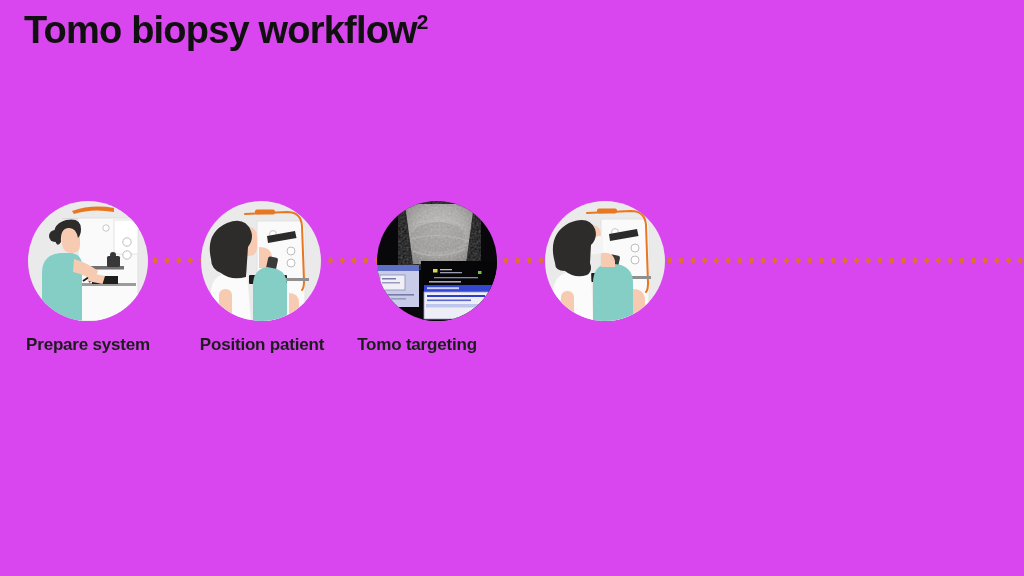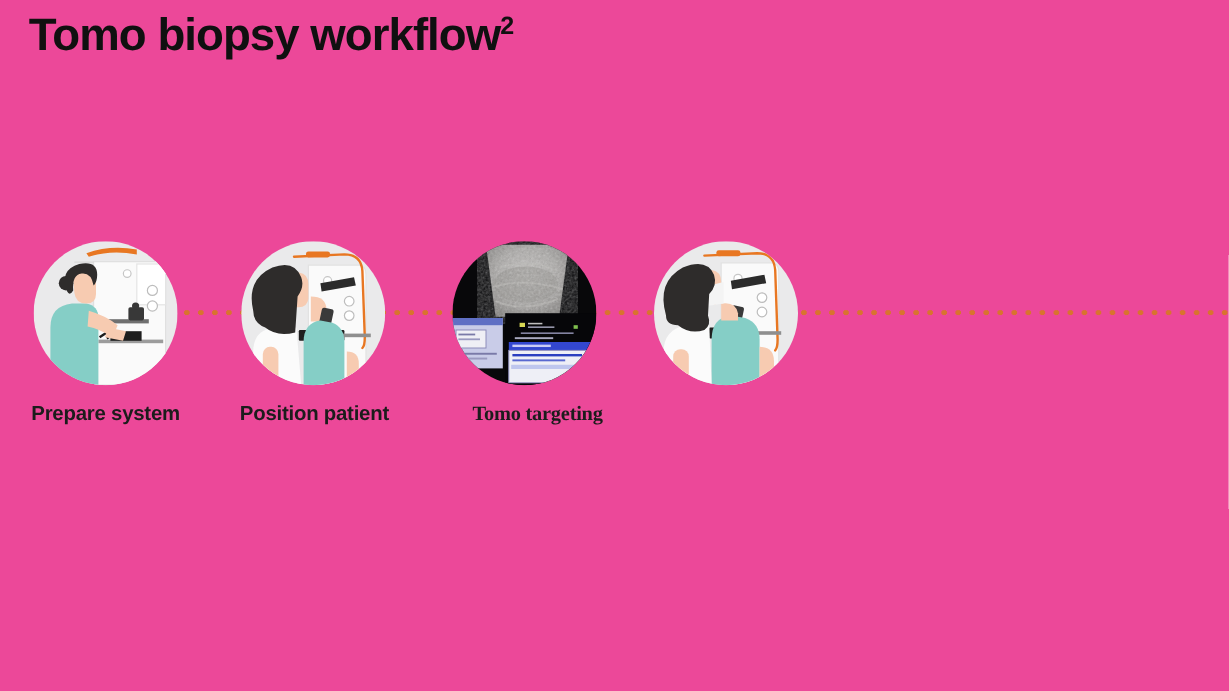--- a/index.html
+++ b/index.html
@@ -1,19 +1,19 @@
 <!DOCTYPE html>
 <html><head>
 <meta charset="utf-8">
 <style>
   * { margin:0; padding:0; box-sizing:border-box; }
   html,body { background:#ffffff; }
   .slide {
     position:relative; width:1024px; height:576px;
-    background:#ec4899; overflow:hidden;
+    background:#d946ef; overflow:hidden;
     font-family:"Liberation Sans", sans-serif;
   }
   .title {
     position:absolute; left:24px; top:8px;
     font-size:38px; font-weight:700; letter-spacing:-0.8px;
     color:#101010; line-height:1.2;
   }
   .title sup { font-size:0.55em; font-weight:700; }
   .connector {
     position:absolute; left:151px; top:256px; width:873px; height:9px;
@@ -29,21 +29,21 @@
   .disc-2 { left:201px; }
   .disc-3 { left:377px; }
   .disc-4 { left:545px; }
   .step-label {
     position:absolute; top:335px; width:170px; z-index:2;
     font-size:17px; font-weight:700; color:#1c1c1c;
     text-align:center; letter-spacing:-0.2px;
   }
   .label-1 { left:3px; }
   .label-2 { left:177px; }
-  .label-3 { left:363px;font-family:Liberation Serif, serif; }
+  .label-3 { left:332px; }
   .label-4 { left:523px; }
 </style>
 </head>
 <body>
 
 <div class="slide">
 
   <h1 class="title"><span>Tomo biopsy workflow</span><sup>2</sup></h1>
 
   <div class="connector"></div>

